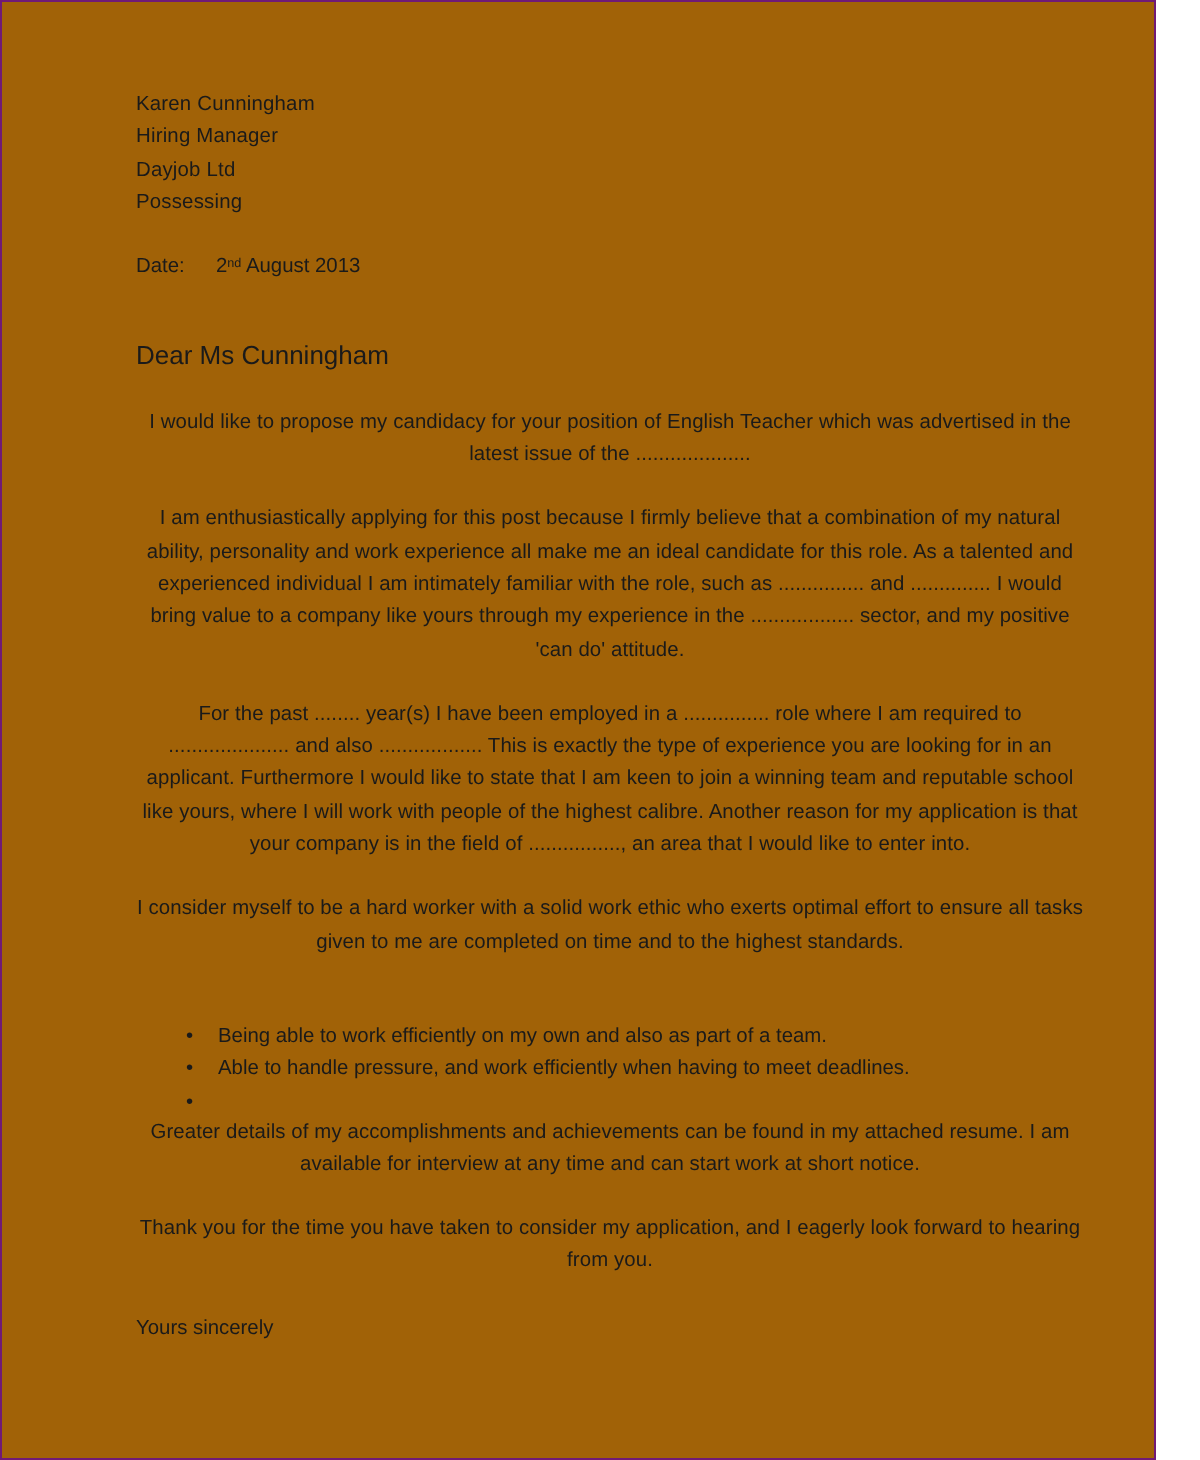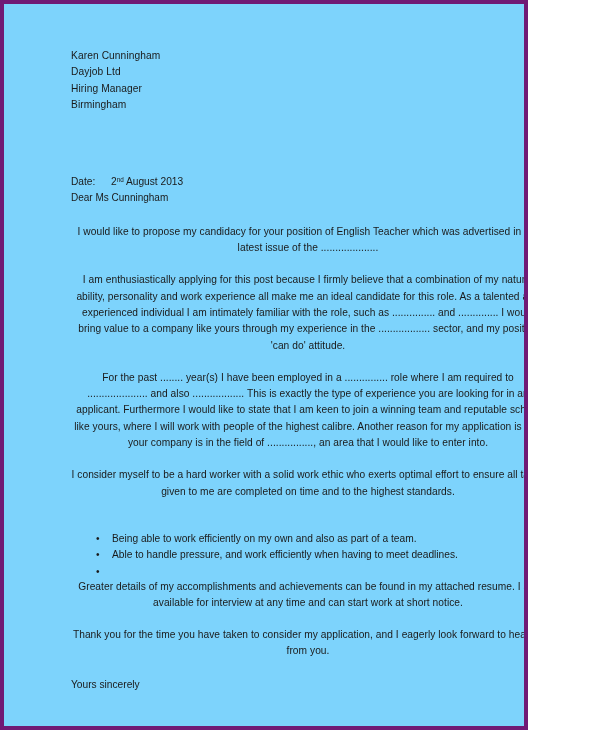--- a/index.html
+++ b/index.html
@@ -10,24 +10,24 @@
   }
   body {
     width: 600px;
     height: 730px;
     font-family: "Liberation Sans", sans-serif;
     color: #1a1a1a;
   }
   .page {
     position: relative;
     box-sizing: border-box;
-    width: 528px;
+    width: 578px;
     height: 730px;
-    background: #7dd3fc;
-    border: 4px solid #701a75;
+    background: #a16207;
+    border: 1px solid #701a75;
     overflow: hidden;
   }
   .content {
     position: absolute;
     left: 67px;
     top: 44px;
     width: 474px;
   }
   .addr-block {
     font-size: 10.2px;
@@ -39,29 +39,29 @@
   }
   .date-block {
     margin-top: 16px;
     font-size: 10.2px;
     line-height: 16.3px;
     white-space: nowrap;
   }
   .date-label {
     display: inline-block;
     width: 40px;
-    margin-top: 45px;
   }
   sup.ord {
     font-size: 0.62em;
     vertical-align: 0.42em;
     line-height: 0;
   }
   .salutation {
-    font-size: 10px;
+    margin-top: 28px;
+    font-size: 13px;
     line-height: 16.3px;
   }
   p.para {
     margin: 0;
     padding: 0;
     font-size: 10.2px;
     line-height: 16.3px;
     text-align: center;
     letter-spacing: 0.005em;
   }
@@ -93,23 +93,23 @@
   }
 </style>
 </head>
 <body>
 
 <div class="page">
   <div class="content">
 
     <div class="addr-block">
       <div class="addr-line">Karen Cunningham</div>
+      <div class="addr-line">Hiring Manager</div>
       <div class="addr-line">Dayjob Ltd</div>
-      <div class="addr-line">Hiring Manager</div>
-      <div class="addr-line">Birmingham</div>
+      <div class="addr-line">Possessing</div>
     </div>
 
     <div class="date-block">
       <span class="date-label">Date:</span><span>2</span><sup class="ord">nd</sup><span> August 2013</span>
     </div>
 
     <div class="salutation">Dear Ms Cunningham</div>
 
     <div class="gap-3"></div>
     <p class="para">I would like to propose my candidacy for your position of English Teacher which was advertised in the latest issue of the ....................</p>

